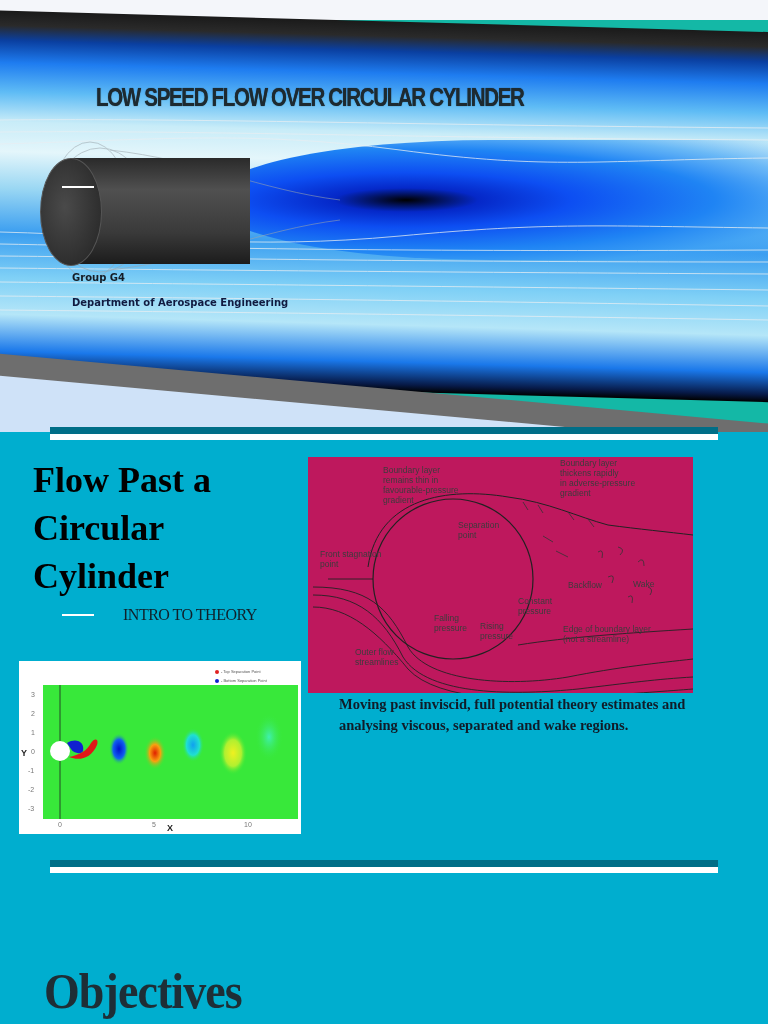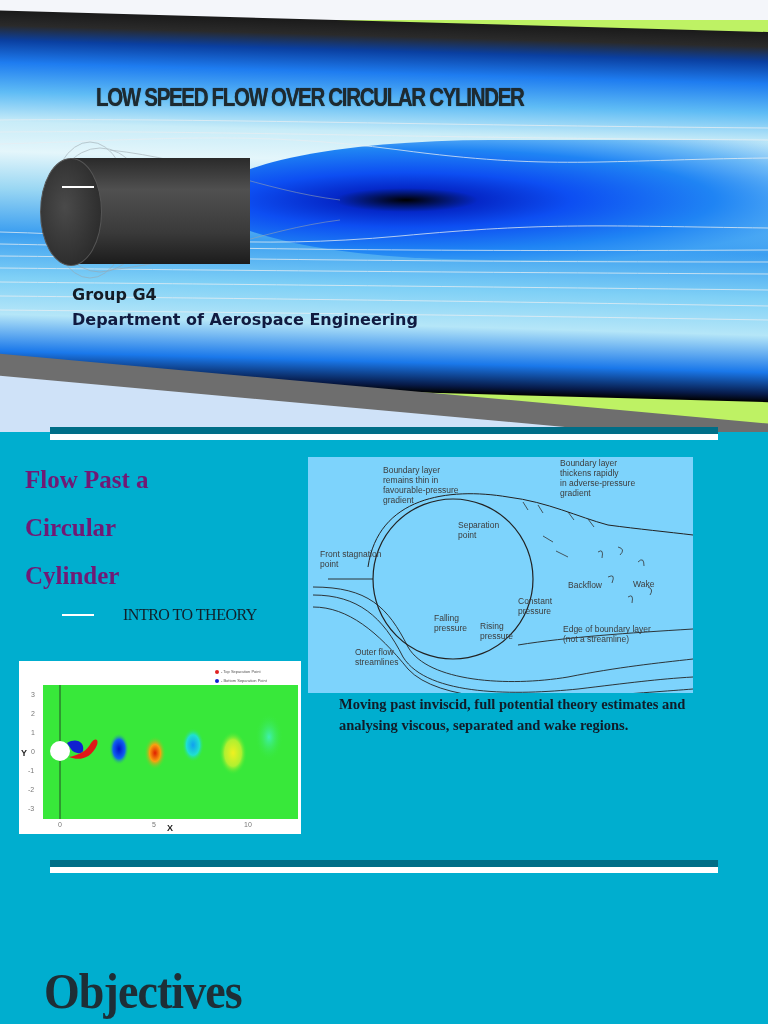--- a/index.html
+++ b/index.html
@@ -1,53 +1,53 @@
 <!DOCTYPE html>
 <html><head>
 <meta charset="utf-8">
 <style>
   html, body { margin: 0; padding: 0; }
   body { width: 768px; height: 1024px; overflow: hidden; background: #00aecf; position: relative; font-family: "Liberation Serif", serif; }
 
   
-  .slide1 { position: absolute; left: 0; top: 0; width: 768px; height: 432px; overflow: hidden; background: #bef264; }
+  .slide1 { position: absolute; left: 0; top: 0; width: 768px; height: 432px; overflow: hidden; background: #14b8a6; }
   .s1-white { position: absolute; left: 0; top: 0; width: 768px; height: 20px; background: #f4f6fa; }
   .s1-blue { position: absolute; left: -20px; top: 10px; width: 820px; height: 370px;
     background:
       linear-gradient(180deg, #1a1a1a 0%, #2a2a2a 4%, #0a3fa0 8%, #1e7cf0 14%, #5fbcf5 22%, #c8ecf8 30%, #e4f6fb 38%, #9ad7f3 48%, #3b9ef0 60%, #7fd0f6 72%, #b5e6f8 82%, #1a78ea 92%, #071a48 98%, #000 100%);
     transform: rotate(1.6deg); transform-origin: 0 0; }
   .s1-gray { position: absolute; left: -40px; top: 350px; width: 900px; height: 90px; background: #6e6e6e; transform: rotate(5.2deg); transform-origin: 0 0; }
   .s1-gray-under { position: absolute; left: -40px; top: 372px; width: 900px; height: 110px; background: #cfe2f8; transform: rotate(5.2deg); transform-origin: 0 0; }
   .streamlines { position: absolute; left: 0; top: 0; width: 768px; height: 432px; }
   .wake { position: absolute; left: 210px; top: 140px; width: 560px; height: 120px; border-radius: 50% 0 0 50%;
     background: radial-gradient(ellipse at 35% 50%, #000 0%, #0528c8 14%, #0d4ef2 32%, #1f84f4 60%, rgba(60,160,245,0.7) 80%, rgba(80,170,245,0) 100%); }
   .cyl-body { position: absolute; left: 70px; top: 158px; width: 180px; height: 106px; background: linear-gradient(180deg, #2a2a2a 0%, #505050 30%, #3a3a3a 70%, #1c1c1c 100%); }
   .cyl-end { position: absolute; left: 40px; top: 158px; width: 60px; height: 106px; border-radius: 50%; background: radial-gradient(ellipse at 40% 45%, #4a4a4a 0%, #2a2a2a 80%); border: 1px solid #555; }
   .cyl-dash { position: absolute; left: 62px; top: 186px; width: 32px; height: 2px; background: #ffffff; }
 
   .s1-title { position: absolute; left: 96px; top: 83px; font-family: "Liberation Sans", sans-serif; font-weight: 700; font-size: 25px; letter-spacing: -1.6px; color: #1d2a30; transform: scaleX(0.82); transform-origin: 0 0; white-space: nowrap; text-shadow: 0 0 1px #1d2a30; }
-  .s1-left { position: absolute; left: 72px; top: 268px; font-family: "DejaVu Sans", sans-serif; font-weight: 700; font-size: 16px; color: #141c26; margin-top: 17px; }
+  .s1-left { position: absolute; left: 72px; top: 268px; font-family: "DejaVu Sans", sans-serif; font-weight: 700; font-size: 10px; color: #141c26; }
   .s1-left div { height: 25px; line-height: 20px; }
   .s1-left .dept { color: #101a40; }
   .s1-right { position: absolute; left: 467px; top: 261px; font-family: "DejaVu Sans", sans-serif; font-size: 12px; color: #1a2430; line-height: 15px; }
 
   
   .divider { position: absolute; left: 50px; width: 668px; }
   .divider .dark { height: 7px; background: #006e87; }
   .divider .light { height: 6px; background: #ffffff; }
   .d1 { top: 427px; }
   .d2 { top: 860px; }
 
   
-  .s2-title { position: absolute; left: 25px; top: 456px; font-family: "Liberation Serif", serif; font-weight: 700; font-size: 25px; line-height: 48px; color: #701a75; width: 250px; }
+  .s2-title { position: absolute; left: 33px; top: 456px; font-family: "Liberation Serif", serif; font-weight: 700; font-size: 36px; line-height: 48px; color: #000000; width: 250px; }
   .s2-sub { position: absolute; left: 62px; top: 606px; display: flex; align-items: center; }
   .s2-sub .dash { width: 32px; height: 2px; background: #ffffff; margin-right: 18px; }
   .s2-sub .txt { font-family: "Liberation Serif", serif; font-size: 16px; color: #10202a; letter-spacing: -0.5px; margin-left: 11px; }
 
-  .diagram { position: absolute; left: 308px; top: 457px; width: 385px; height: 236px; background: #7dd3fc; }
+  .diagram { position: absolute; left: 308px; top: 457px; width: 385px; height: 236px; background: #be185d; }
   .diagram svg text { font-family: "Liberation Sans", sans-serif; font-size: 8.5px; fill: #3c3c3c; }
 
   .sim { position: absolute; left: 19px; top: 661px; width: 282px; height: 173px; background: #ffffff; }
   .sim-plot { position: absolute; left: 24px; top: 24px; width: 255px; height: 134px; background: #38e83a; overflow: hidden; }
   .sim svg text { font-family: "Liberation Sans", sans-serif; }
   .legend { position: absolute; left: 196px; top: 6px; font-family: "Liberation Sans", sans-serif; font-size: 4px; color: #555; }
   .legend div { display: flex; align-items: center; height: 9px; }
   .legend span.dot { width: 4px; height: 4px; border-radius: 50%; display: inline-block; margin-right: 2px; }
 
   .s2-body { position: absolute; left: 339px; top: 694px; font-family: "Liberation Serif", serif; font-weight: 700; font-size: 14.5px; line-height: 21px; color: #101c28; width: 400px; }

